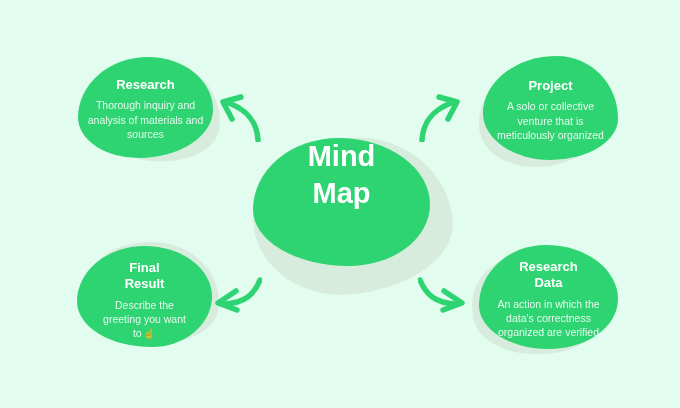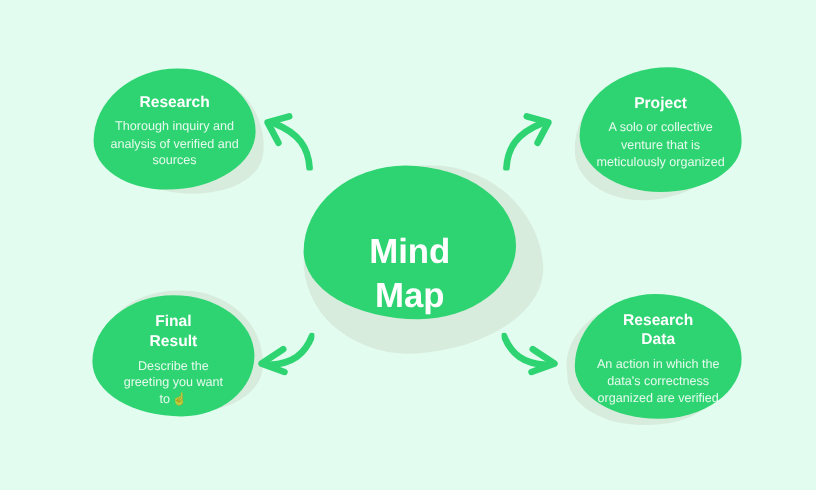--- a/index.html
+++ b/index.html
@@ -63,21 +63,21 @@
   .node-final-result .blob-shadow{border-radius:52% 48% 50% 50% / 50% 58% 42% 50%;transform:translate(8px,-4px) rotate(6deg);}
 
   .node-checking-data{left:479px;top:245px;width:139px;height:104px;}
   .node-checking-data .blob{border-radius:48% 52% 50% 50% / 58% 52% 48% 42%;padding-top:14px;}
   .node-checking-data .blob-shadow{border-radius:50% 50% 48% 52% / 52% 50% 55% 45%;transform:translate(-7px,5px) rotate(-5deg);}
 
   
   .node-center{left:253px;top:138px;width:177px;height:128px;}
   .node-center .blob{
     border-radius:48% 52% 46% 54% / 56% 52% 48% 44%;
-    justify-content:flex-end;
+    justify-content:flex-start;
   }
   .node-center .blob-shadow{
     left:-9px;top:-15px;right:-13px;bottom:-13px;inset:auto;
     position:absolute;width:199px;height:156px;
     border-radius:52% 48% 55% 45% / 50% 58% 42% 50%;
     transform:rotate(-4deg);
   }
   .center-title{
     color:var(--title-text);
     font-weight:bold;font-size:29px;line-height:1.28;
@@ -109,21 +109,21 @@
       <div class="center-title">Mind
 Map</div>
     </div>
   </div>
 
   <div class="node card node-research">
     <div class="blob-shadow"></div>
     <div class="blob">
       <div class="card-title">Research</div>
       <div class="card-body">Thorough inquiry and
-analysis of verified and
+analysis of materials and
 sources</div>
     </div>
   </div>
 
   <div class="node card node-project">
     <div class="blob-shadow"></div>
     <div class="blob">
       <div class="card-title">Project</div>
       <div class="card-body">A solo or collective
 venture that is

